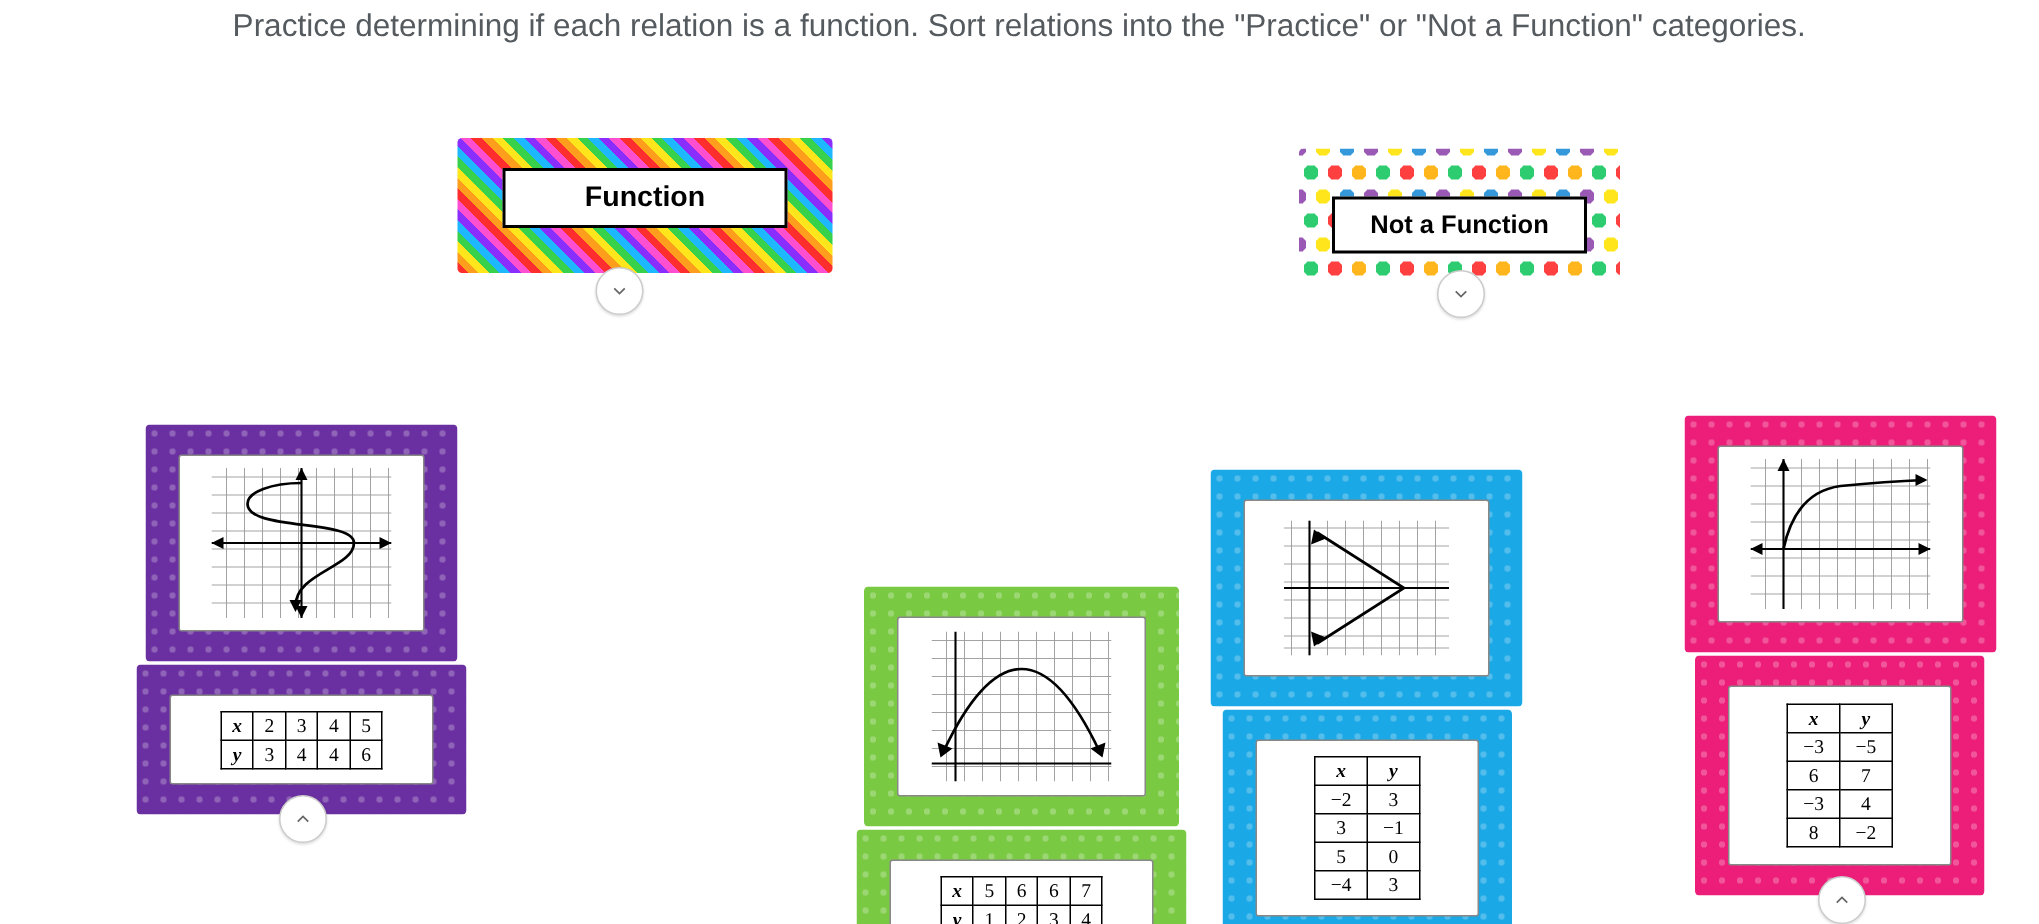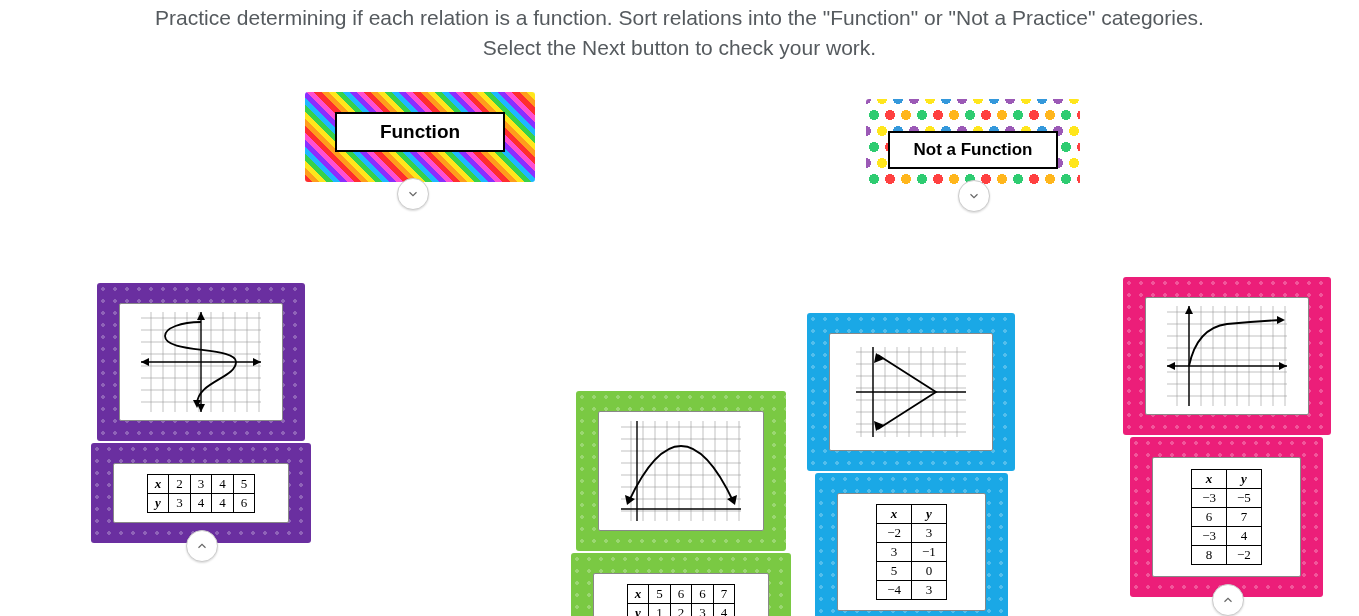--- a/index.html
+++ b/index.html
@@ -39,25 +39,24 @@
   
   .grid-bg{stroke:#999;stroke-width:.6;}
   .axis{stroke:#000;stroke-width:1.4;}
   .curve{stroke:#000;stroke-width:1.8;fill:none;}
   .arrowhead{fill:#000;}
 </style>
 </head>
 <body>
 
 <div class="instr">
-  <p>Practice determining if each relation is a function. Sort relations into the "Function" or "Not a Practice" categories.</p>
-  <p>Select the Next button to check your work.</p>
-</div>
-
-<div class="card stripes" style="left:305px;top:92px;width:230px;height:90px;">
+  <p>Practice determining if each relation is a function. Sort relations into the "Practice" or "Not a Function" categories.</p>
+</div>
+
+<div class="card stripes" style="left:305px;top:92px;width:250px;height:90px;">
   <div class="dz-label" style="left:30px;top:20px;right:30px;height:36px;">Function</div>
 </div>
 <div class="dz-btn" style="left:397px;top:178px;">
   <svg viewBox="0 0 24 24">
       <path d="M6 9l6 6 6-6" fill="none" stroke-width="2"></path>
     </svg>
 </div>
 
 <div class="card polka" style="left:866px;top:99px;width:214px;height:86px;">
   <div class="dz-label" style="left:22px;top:32px;right:22px;height:34px;font-size:17px;">Not a Function</div>

